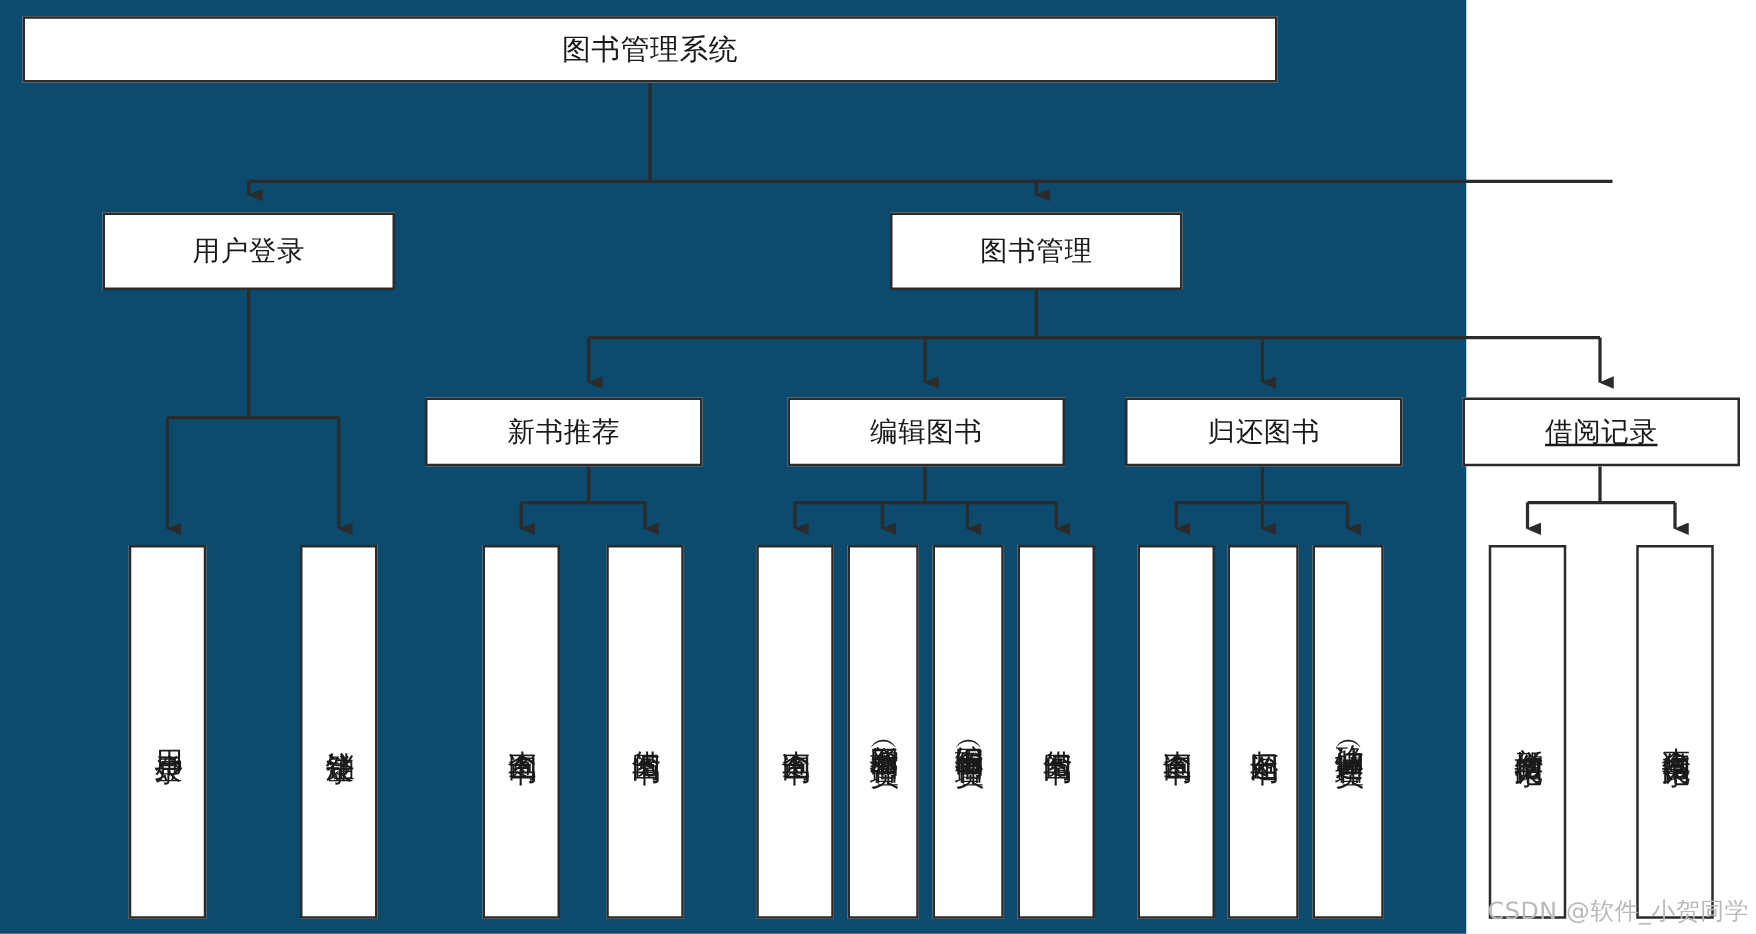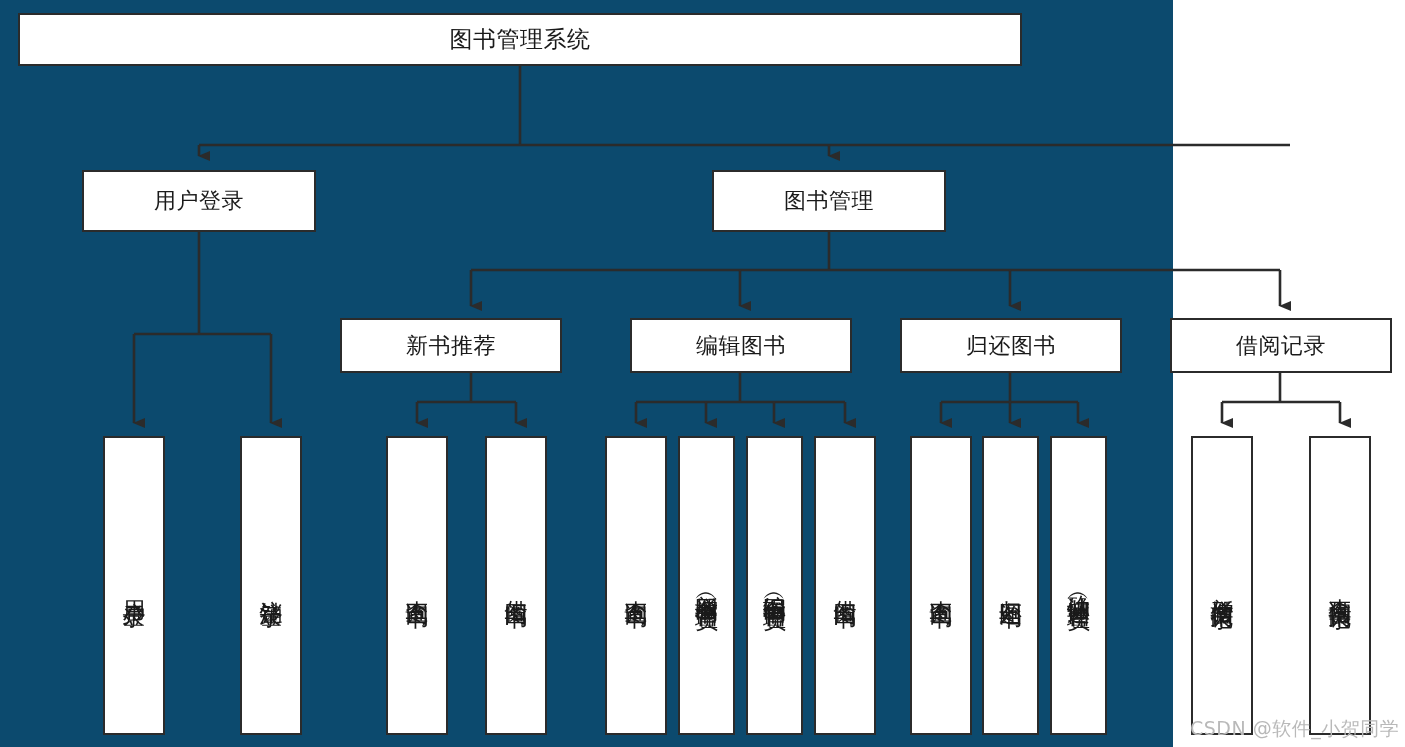--- a/index.html
+++ b/index.html
@@ -121,21 +121,21 @@
   </svg>
 
   <div class="node node-h node-root" style="left:18px; top:13px; width:1004px; height:53px;">图书管理系统</div>
 
   <div class="node node-h" style="left:82px; top:170px; width:234px; height:62px;">用户登录</div>
   <div class="node node-h" style="left:712px; top:170px; width:234px; height:62px;">图书管理</div>
 
   <div class="node node-h" style="left:340px; top:318px; width:222px; height:55px;">新书推荐</div>
   <div class="node node-h" style="left:630px; top:318px; width:222px; height:55px;">编辑图书</div>
   <div class="node node-h" style="left:900px; top:318px; width:222px; height:55px;">归还图书</div>
-  <div class="node node-h" style="left:1170px; top:318px; width:222px; height:55px;">借阅记录</div>
+  <div class="node node-h" style="left:1170px; top:318px; width:222px; height:55px;text-decoration:underline;">借阅记录</div>
 
   <div class="node node-v" style="left:103px; top:436px; width:62px; height:299px;">用户登录</div>
   <div class="node node-v" style="left:240px; top:436px; width:62px; height:299px;">注销登录</div>
 
   <div class="node node-v" style="left:386px; top:436px; width:62px; height:299px;">查询图书</div>
   <div class="node node-v" style="left:485px; top:436px; width:62px; height:299px;">借阅图书</div>
 
   <div class="node node-v" style="left:605px; top:436px; width:62px; height:299px;">查询图书</div>
   <div class="node node-v" style="left:678px; top:436px; width:57px; height:299px;">新增图书（管理员）</div>
   <div class="node node-v" style="left:746px; top:436px; width:57px; height:299px;">编辑图书（管理员）</div>

